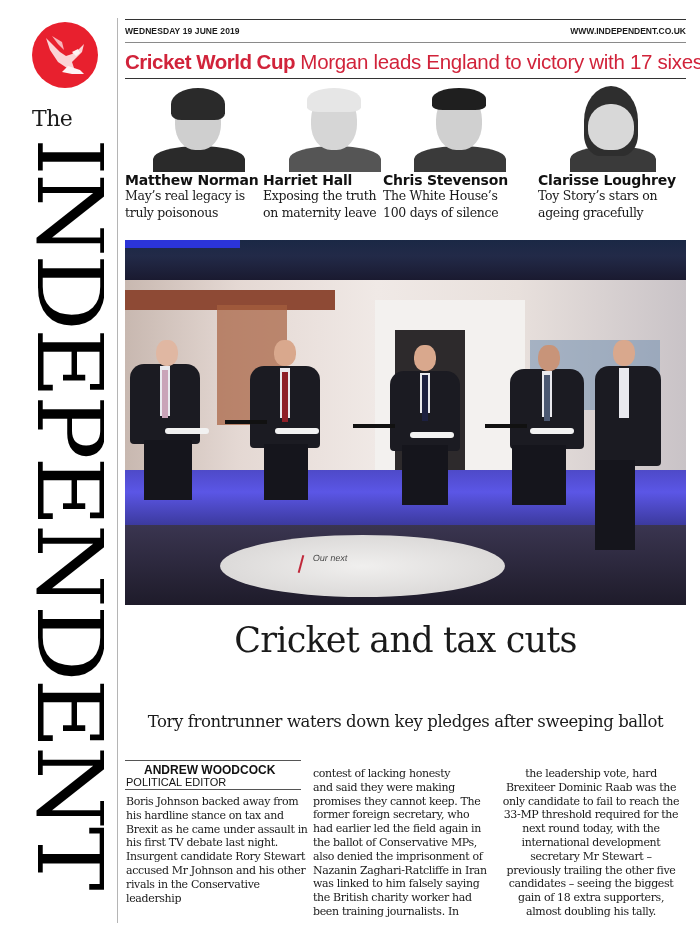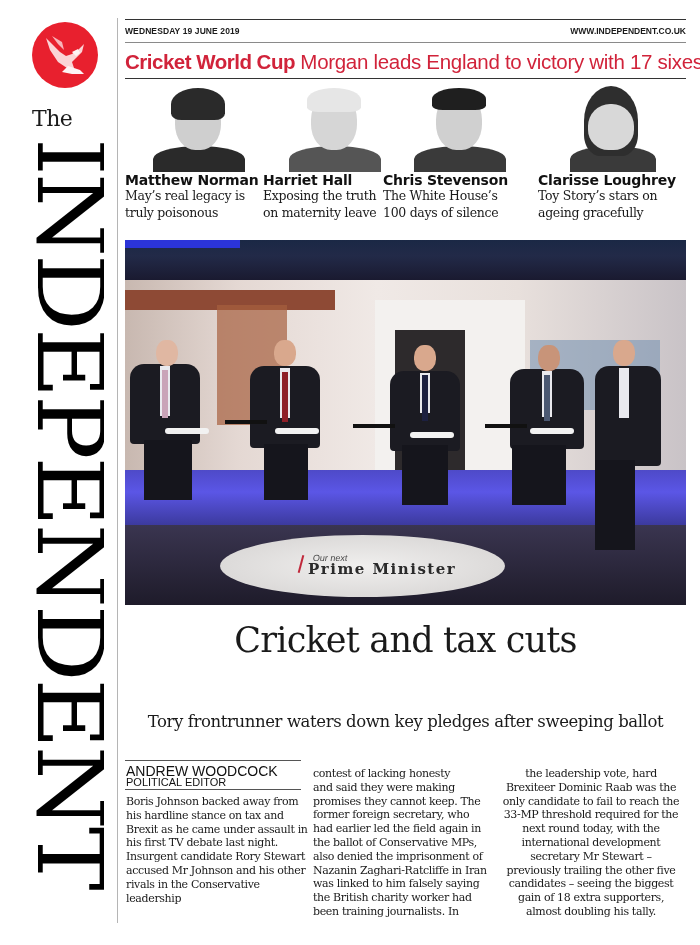--- a/index.html
+++ b/index.html
@@ -126,22 +126,22 @@
   .subhead {
     position: absolute; left: 125px; top: 712px; width: 561px; text-align: center;
     font-family: "DejaVu Serif", serif; font-size: 16.5px; color: #1a1a1a; letter-spacing: -0.4px; white-space: nowrap;
   }
 
   
   .byline-rule { position: absolute; left: 125px; width: 176px; height: 1px; background: #555; }
   .byline-rule.r1 { top: 760px; }
   .byline-rule.r2 { top: 789px; }
   .byline-name {
-    position: absolute; left: 126px; top: 763px;
-    font-family: "Liberation Sans", sans-serif; font-size: 14px; font-weight: normal; color: #111;
+    position: absolute; left: 144px; top: 763px;
+    font-family: "Liberation Sans", sans-serif; font-size: 12px; font-weight: bold; color: #111;
   }
   .byline-role {
     position: absolute; left: 126px; top: 776px;
     font-family: "Liberation Sans", sans-serif; font-size: 11px; color: #111;
   }
   .col { position: absolute; font-family: "DejaVu Serif", serif; font-size: 11px; line-height: 13.8px;
     color: #1a1a1a; letter-spacing: -0.35px; }
   .col p { white-space: nowrap; }
   .col-1 { left: 126px; top: 795px; width: 178px; }
   .col-2 { left: 313px; top: 767px; width: 178px; }
@@ -270,21 +270,20 @@
   <div class="stool" style="left:150px;top:188px;width:44px;"></div>
   <div class="stool" style="left:285px;top:192px;width:44px;"></div>
   <div class="stool" style="left:405px;top:188px;width:44px;"></div>
   <div class="table" style="left:100px;top:180px;"></div>
   <div class="table" style="left:228px;top:184px;"></div>
   <div class="table" style="left:360px;top:184px;"></div>
 
   <div class="disc"></div>
   <div class="disc-bar"></div>
   <div class="disc-text1">Our next</div>
-  <div class="disc-text2">Prime Minister</div>
 </div>
 
 <div class="headline">
   <div>Cricket and tax cuts</div>
 </div>
 <div class="subhead">Tory frontrunner waters down key pledges after sweeping ballot</div>
 
 <div class="byline-rule r1"></div>
 <div class="byline-name">ANDREW WOODCOCK</div>
 <div class="byline-role">POLITICAL EDITOR</div>

